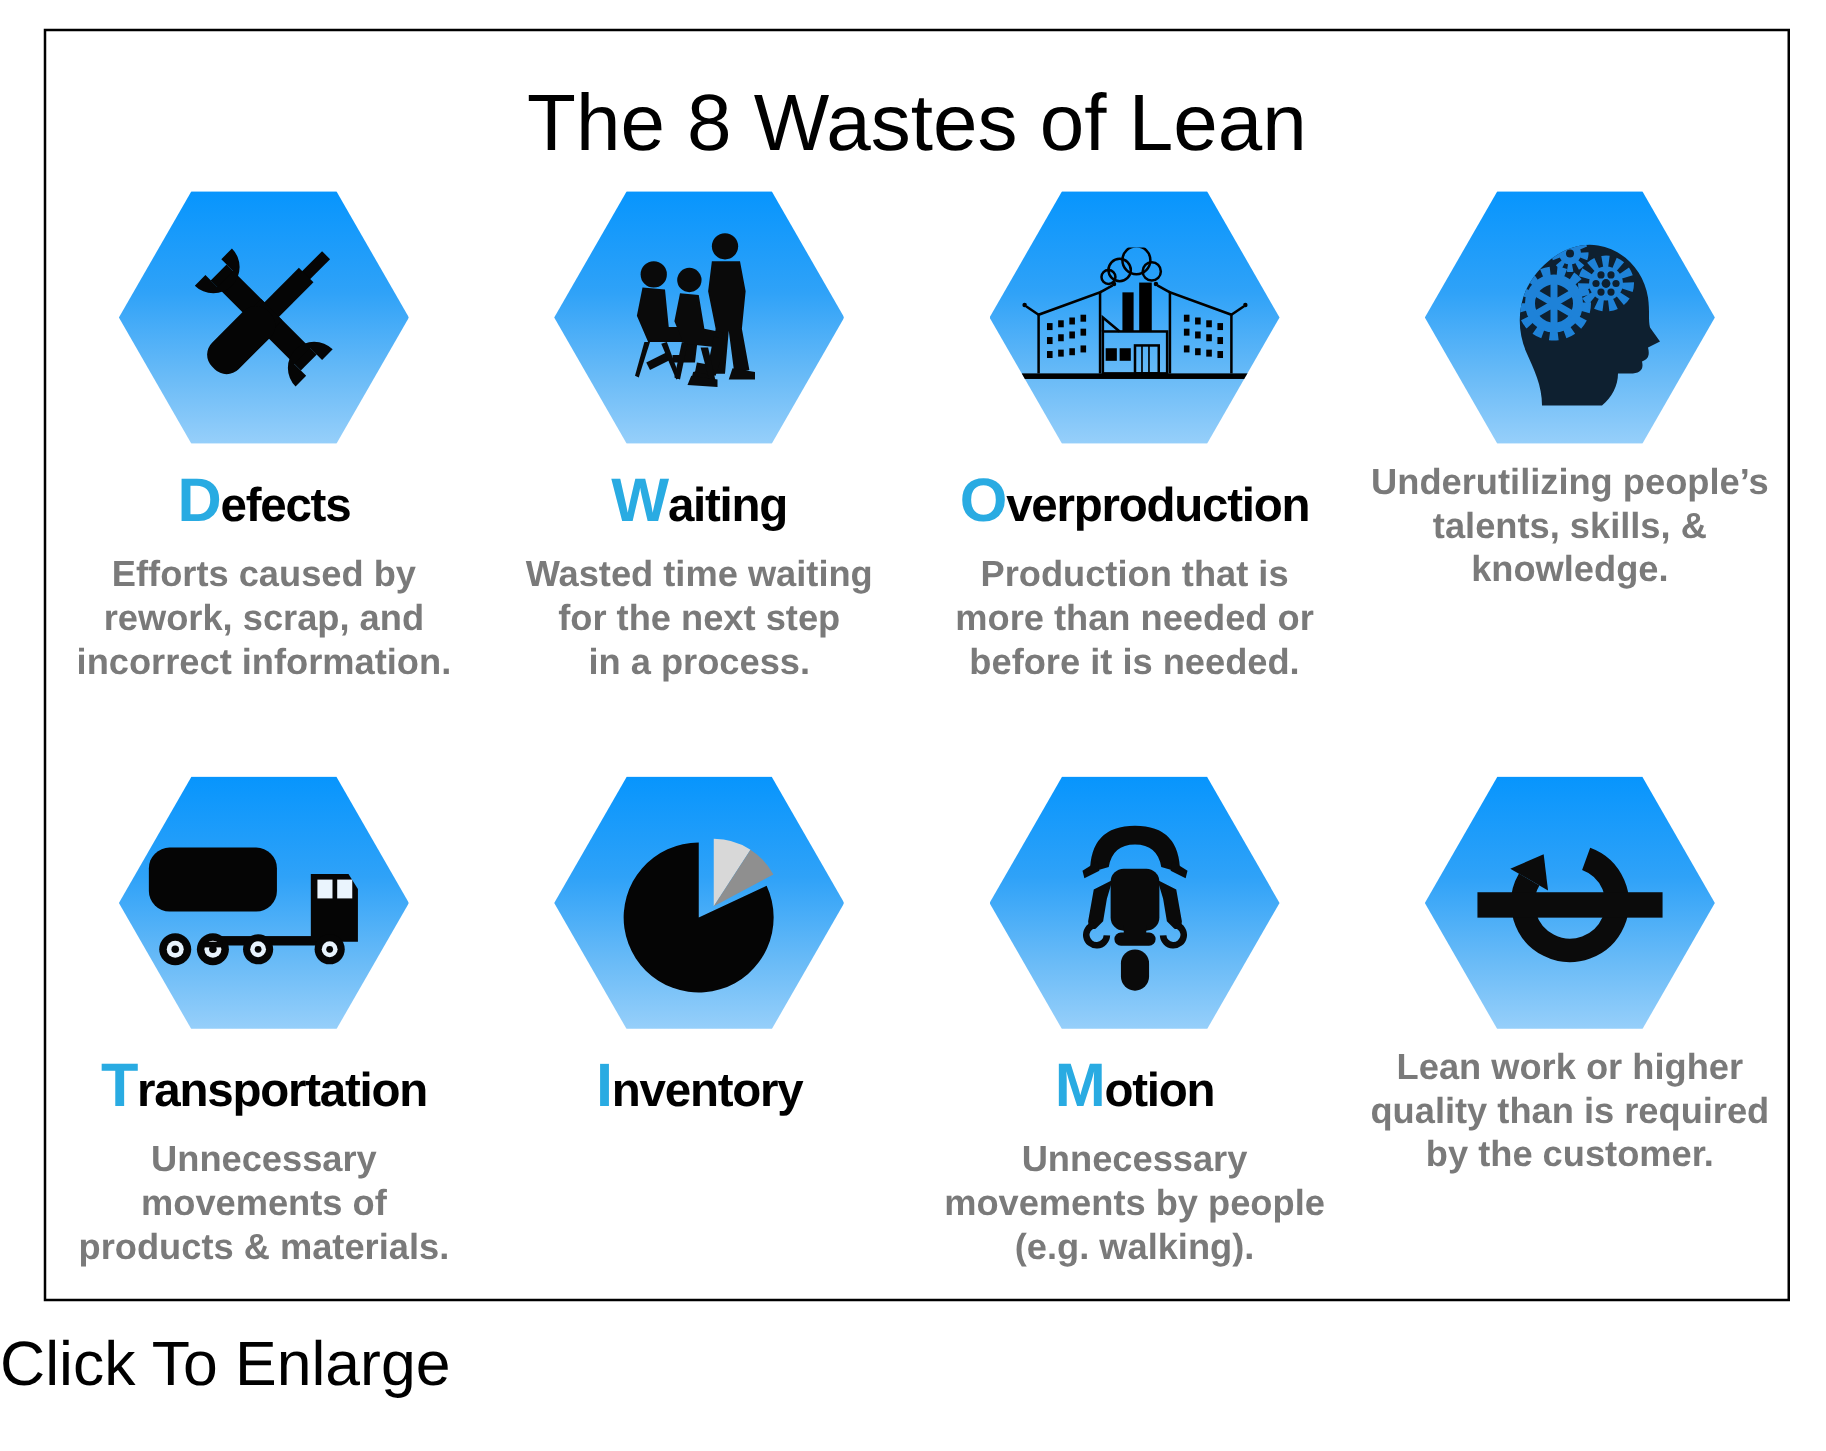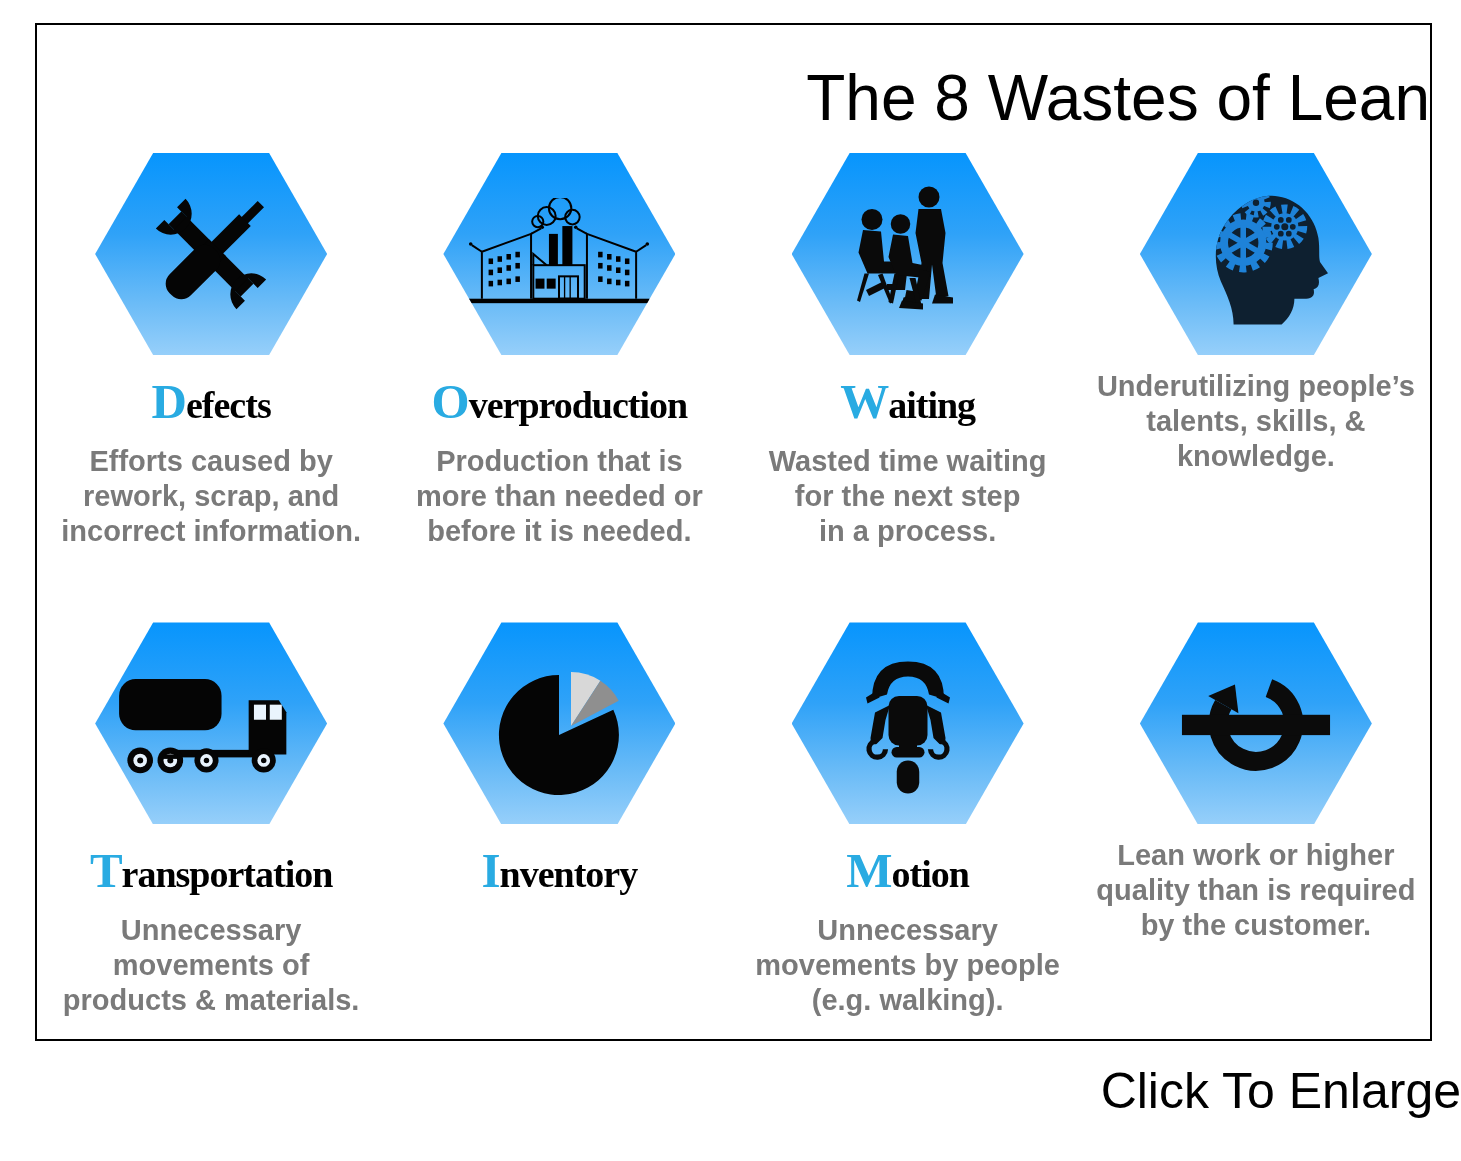--- a/index.html
+++ b/index.html
@@ -4,21 +4,21 @@
 <style>
   * { margin: 0; padding: 0; box-sizing: border-box; }
   html, body { background: #ffffff; width: 1461px; height: 1161px; font-family: "Liberation Sans", sans-serif; }
   .frame {
     position: absolute; left: 35px; top: 23px;
     width: 1397px; height: 1018px;
     border: 2px solid #000; background: #fff;
   }
   .page-title {
     margin-top: 36px;
-    text-align: right;
+    text-align: center;
     font-size: 64px;
     font-weight: 400;
     color: #000;
     letter-spacing: 0px;
   }
   .grid {
     margin: 18px 0 0 0;
     display: grid;
     grid-template-columns: repeat(4, 1fr);
     row-gap: 74px;
@@ -31,43 +31,41 @@
     clip-path: polygon(25% 0%, 75% 0%, 100% 50%, 75% 100%, 25% 100%, 0% 50%);
     display: flex; align-items: center; justify-content: center;
   }
   .waste-title {
     margin-top: 18px;
     font-weight: 700;
     font-size: 38px;
     letter-spacing: -1px;
     color: #000;
     white-space: nowrap;
-    font-family: Liberation Serif, serif;
   }
   .waste-title .cap {
     font-size: 49px;
     color: #29abe2;
   }
   .waste-desc {
     margin-top: 14px;
     font-weight: 700;
     font-size: 29px;
     line-height: 1.2;
     color: #7a7a7a;
     white-space: pre-line;
   }
   .footer-label {
     position: absolute; top: 1062px; left: 0;
     width: 100%;
-    text-align: right;
+    text-align: left;
     font-size: 50px;
     font-weight: 400;
     color: #000;
     cursor: pointer;
-    padding-left: 16px;
   }
   svg { display: block; }
 </style>
 </head>
 <body>
 
 <div class="frame">
   <h1 class="page-title">The 8 Wastes of Lean</h1>
 
   <div class="grid">
@@ -87,20 +85,52 @@
               <rect x="42" y="44" width="16" height="8"></rect>
               <rect x="40" y="46" width="20" height="42" rx="9"></rect>
             </g>
           </svg>
         </span>
       </div>
       <div class="waste-title"><span class="cap">D</span><span>efects</span></div>
       <div class="waste-desc">Efforts caused by
 rework, scrap, and
 incorrect information.</div>
+    </div>
+
+    <div class="cell">
+      <div class="hex">
+        <span>
+          <svg width="150" height="150" viewBox="0 0 100 100" fill="#0a0a0a">
+
+            <circle cx="64" cy="12" r="7"></circle>
+            <path d="M57 20 L72 20 L75 36 L73 56 L77 78 L69 80 L66 57 L64 80 L56 80 L59 56 L55 36 Z"></path>
+            <path d="M68 77 L80 79 L80 83 L66 83 Z"></path>
+            <path d="M55 77 L57 83 L46 83 L47 79 Z"></path>
+
+            <circle cx="26" cy="27" r="7"></circle>
+            <path d="M20 34 L32 35 L34 55 L47 55 L47 63 L23 63 L17 49 Z"></path>
+            <path d="M43 57 L50 57 L48 74 L36 74 L36 70 L42 70 Z"></path>
+            <path d="M36 72 L24 78 L22 74 L34 68 Z"></path>
+            <path d="M24 63 L18 82 L16 81 L21 63 Z"></path>
+            <path d="M33 63 L40 82 L38 83 L30 64 Z"></path>
+
+            <circle cx="45" cy="30" r="6.5"></circle>
+            <path d="M40 37 L50 38 L53 56 L63 58 L61 66 L42 64 L37 52 Z"></path>
+            <path d="M58 60 L65 62 L59 81 L48 79 L49 74 L55 75 Z"></path>
+            <path d="M44 64 L40 83 L37 82 L41 63 Z"></path>
+            <path d="M55 66 L59 84 L56 85 L51 66 Z"></path>
+            <path d="M46 81 L60 83 L60 87 L44 86 Z"></path>
+          </svg>
+        </span>
+      </div>
+      <div class="waste-title"><span class="cap">W</span><span>aiting</span></div>
+      <div class="waste-desc">Wasted time waiting
+for the next step
+in a process.</div>
     </div>
 
     <div class="cell">
       <div class="hex">
         <span>
           <svg width="190" height="112" viewBox="0 0 170 100" fill="none" stroke="#000" stroke-width="1.8">
             <rect x="4" y="90" width="162" height="4" fill="#000" stroke="none"></rect>
             <path d="M16 90 V48 L60 32 V90"></path>
             <path d="M16 48 L7 42"></path>
               <circle cx="6" cy="41" r="1.6" fill="#000" stroke="none"></circle>
@@ -151,52 +181,20 @@
             <circle cx="86" cy="9" r="10"></circle>
             <circle cx="97" cy="17" r="6.5"></circle>
             <circle cx="66" cy="21" r="5"></circle>
           </svg>
         </span>
       </div>
       <div class="waste-title"><span class="cap">O</span><span>verproduction</span></div>
       <div class="waste-desc">Production that is
 more than needed or
 before it is needed.</div>
-    </div>
-
-    <div class="cell">
-      <div class="hex">
-        <span>
-          <svg width="150" height="150" viewBox="0 0 100 100" fill="#0a0a0a">
-
-            <circle cx="64" cy="12" r="7"></circle>
-            <path d="M57 20 L72 20 L75 36 L73 56 L77 78 L69 80 L66 57 L64 80 L56 80 L59 56 L55 36 Z"></path>
-            <path d="M68 77 L80 79 L80 83 L66 83 Z"></path>
-            <path d="M55 77 L57 83 L46 83 L47 79 Z"></path>
-
-            <circle cx="26" cy="27" r="7"></circle>
-            <path d="M20 34 L32 35 L34 55 L47 55 L47 63 L23 63 L17 49 Z"></path>
-            <path d="M43 57 L50 57 L48 74 L36 74 L36 70 L42 70 Z"></path>
-            <path d="M36 72 L24 78 L22 74 L34 68 Z"></path>
-            <path d="M24 63 L18 82 L16 81 L21 63 Z"></path>
-            <path d="M33 63 L40 82 L38 83 L30 64 Z"></path>
-
-            <circle cx="45" cy="30" r="6.5"></circle>
-            <path d="M40 37 L50 38 L53 56 L63 58 L61 66 L42 64 L37 52 Z"></path>
-            <path d="M58 60 L65 62 L59 81 L48 79 L49 74 L55 75 Z"></path>
-            <path d="M44 64 L40 83 L37 82 L41 63 Z"></path>
-            <path d="M55 66 L59 84 L56 85 L51 66 Z"></path>
-            <path d="M46 81 L60 83 L60 87 L44 86 Z"></path>
-          </svg>
-        </span>
-      </div>
-      <div class="waste-title"><span class="cap">W</span><span>aiting</span></div>
-      <div class="waste-desc">Wasted time waiting
-for the next step
-in a process.</div>
     </div>
 
     <div class="cell">
       <div class="hex">
         <span>
           <svg width="160" height="160" viewBox="0 0 100 100">
             <defs>
               <clipPath id="headclip">
                 <path d="M36 94 C36 84 32 76 28 67 C23 55 24 41 31 31 C39 19 52 12 64 14 C77 16 87 27 89 40 C90 47 89 51 90 55 L95 62 L89 65 C90 69 89 71 86 72 C87 76 85 78 80 78 L74 78 C74 84 71 90 66 94 Z"></path>
               </clipPath>

